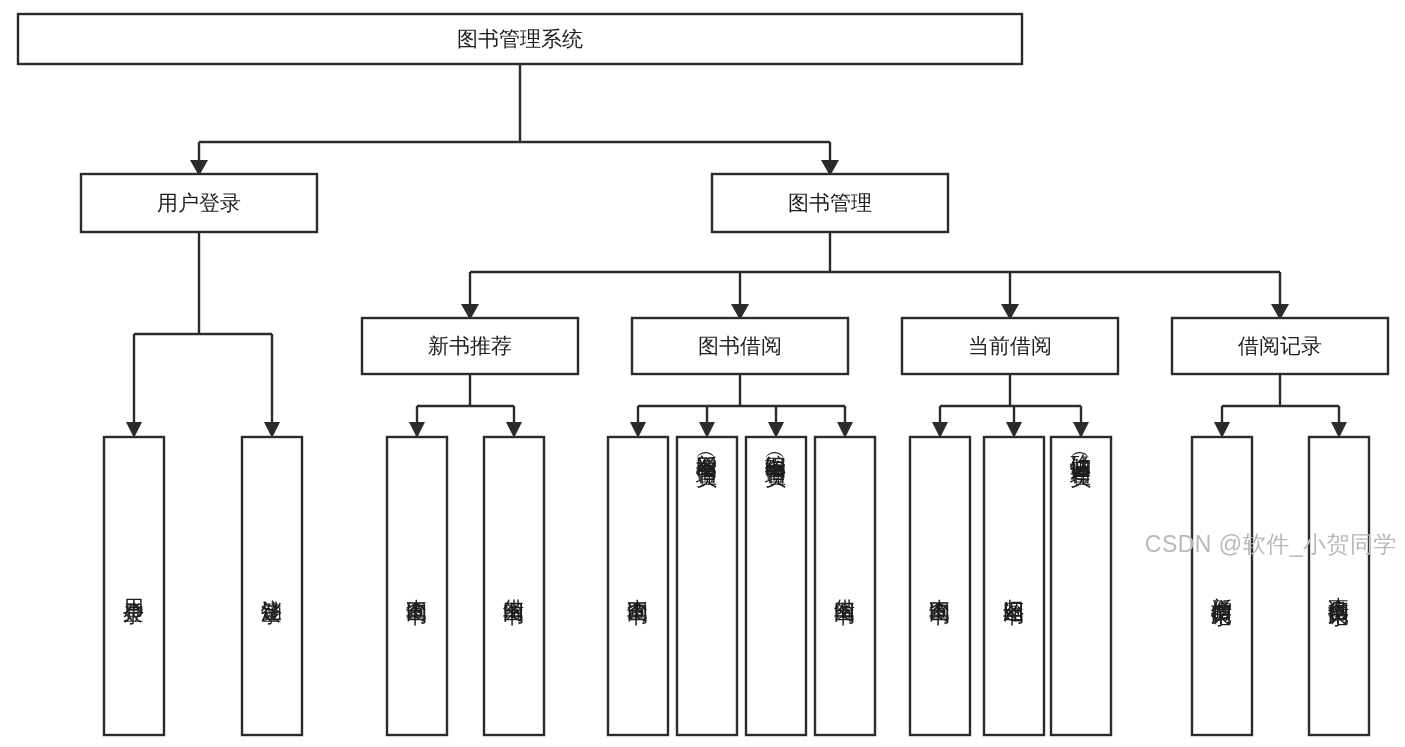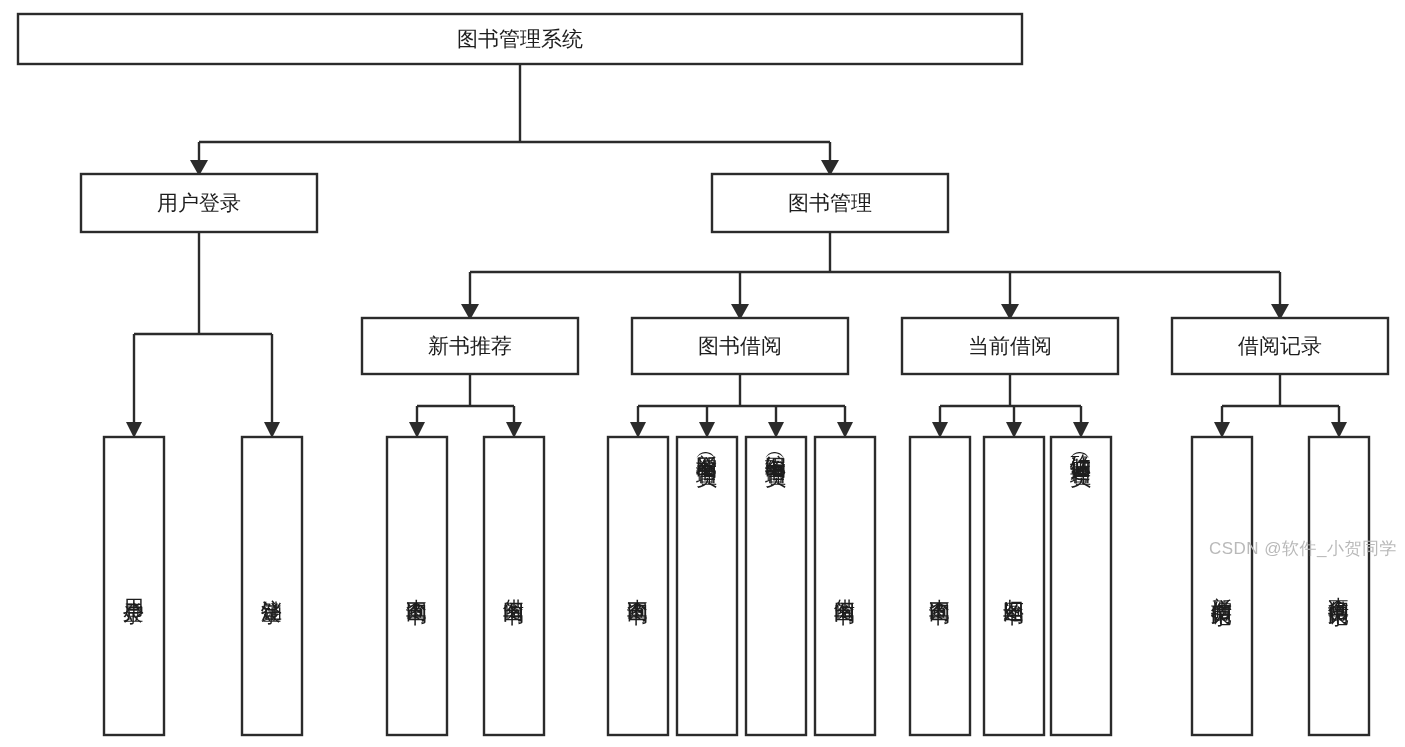--- a/index.html
+++ b/index.html
@@ -66,21 +66,21 @@
     display: flex;
     align-items: center;
     justify-content: center;
     pointer-events: none;
   }
   .watermark {
     position: absolute;
     right: 8px;
     bottom: 5px;
     font-family: "Liberation Sans", "DejaVu Sans", sans-serif;
-    font-size: 17px;
+    font-size: 23px;
     color: #b9b9b9;
     white-space: nowrap;
     letter-spacing: 0.5px;
     text-align: right;
   }
 </style>
 </head>
 <body>
 
 <div id="diagram-root">

